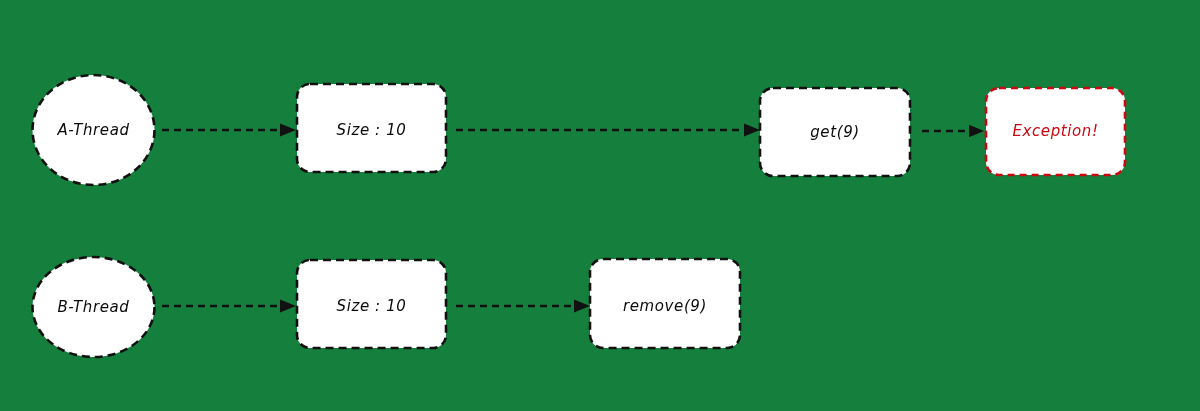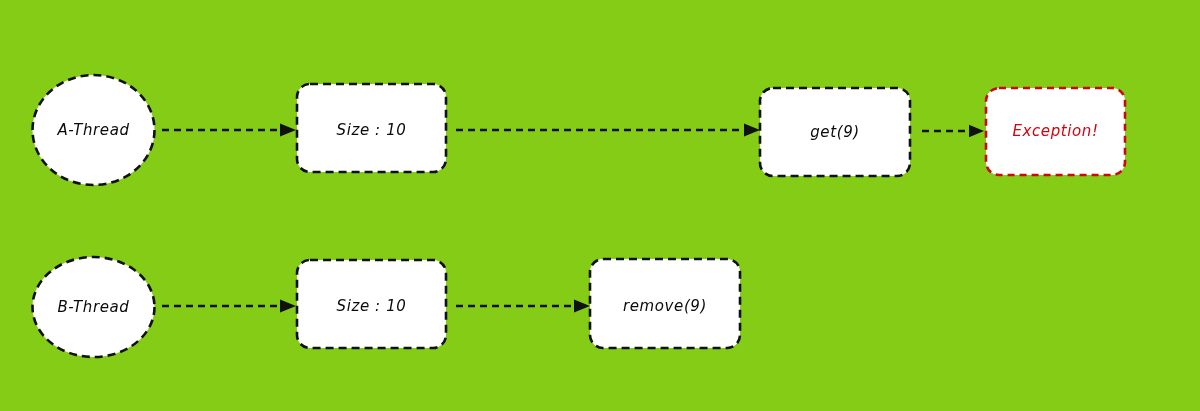--- a/index.html
+++ b/index.html
@@ -7,21 +7,21 @@
     padding: 0;
     background: #ffffff;
   }
   body {
     font-family: "DejaVu Sans", sans-serif;
   }
   #diagram-root {
     position: relative;
     width: 1200px;
     height: 411px;
-    background: #84cc16;
+    background: #15803d;
     overflow: hidden;
   }
   #diagram-svg {
     position: absolute;
     left: 0;
     top: 0;
     width: 1200px;
     height: 411px;
   }
   .node-shape {

